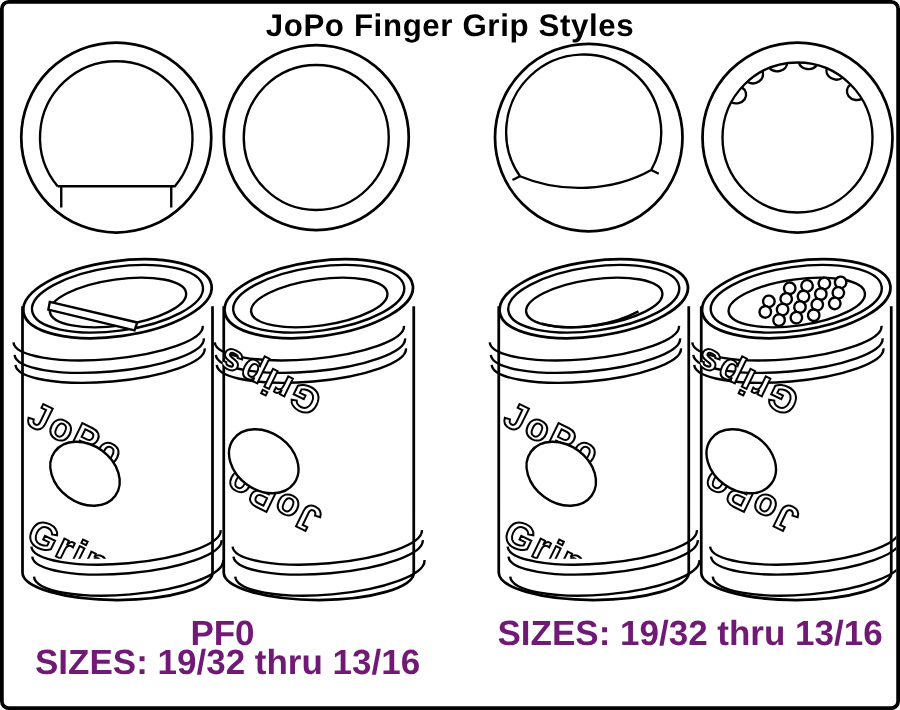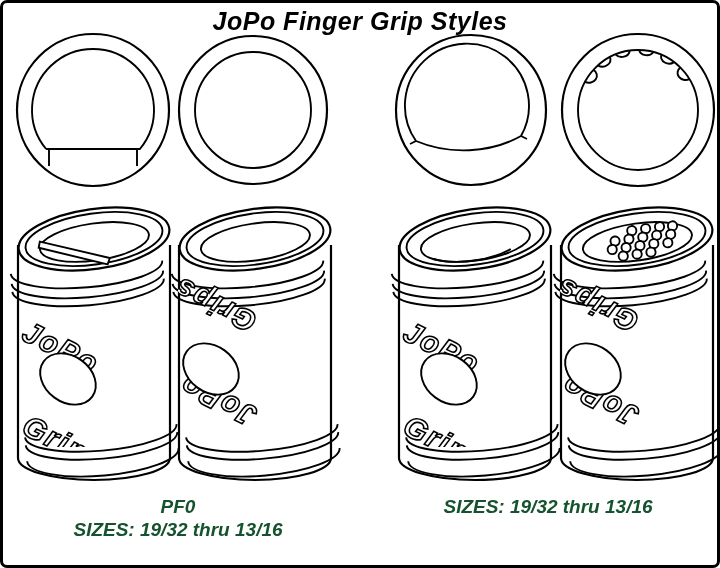--- a/index.html
+++ b/index.html
@@ -5,33 +5,32 @@
   html,body{margin:0;padding:0;background:#fff;}
   .page{
     position:relative;
     width:720px;height:568px;
     box-sizing:border-box;
     background:#fff;
     border:3px solid #000;
     border-radius:7px;
     overflow:hidden;
     font-family:"Liberation Sans", sans-serif;
-    font-style:italic;
   }
   .title{
     position:absolute;top:4px;left:0;right:0;
     text-align:center;
     font-size:25px;font-weight:bold;color:#000;
     letter-spacing:.5px;
   }
   .art{position:absolute;top:0;left:0;}
   .label-block{
     position:absolute;top:492px;width:300px;
-    text-align:center;color:#14532d;font-weight:bold;
-    font-size:19px;line-height:23px;white-space:nowrap;
+    text-align:center;color:#701a75;font-weight:bold;
+    font-size:28px;line-height:23px;white-space:nowrap;
   }
   .label-left{left:25px;}
   .label-right{left:395px;}
   .brand-text{
     font-family:"Liberation Sans", sans-serif;
     font-weight:bold;font-size:30px;letter-spacing:2px;
     fill:#fff;stroke:#000;stroke-width:1.6px;
   }
   .ln{fill:none;stroke:#000;stroke-width:2.2;}
   .ln-thin{fill:none;stroke:#000;stroke-width:1.9;}

